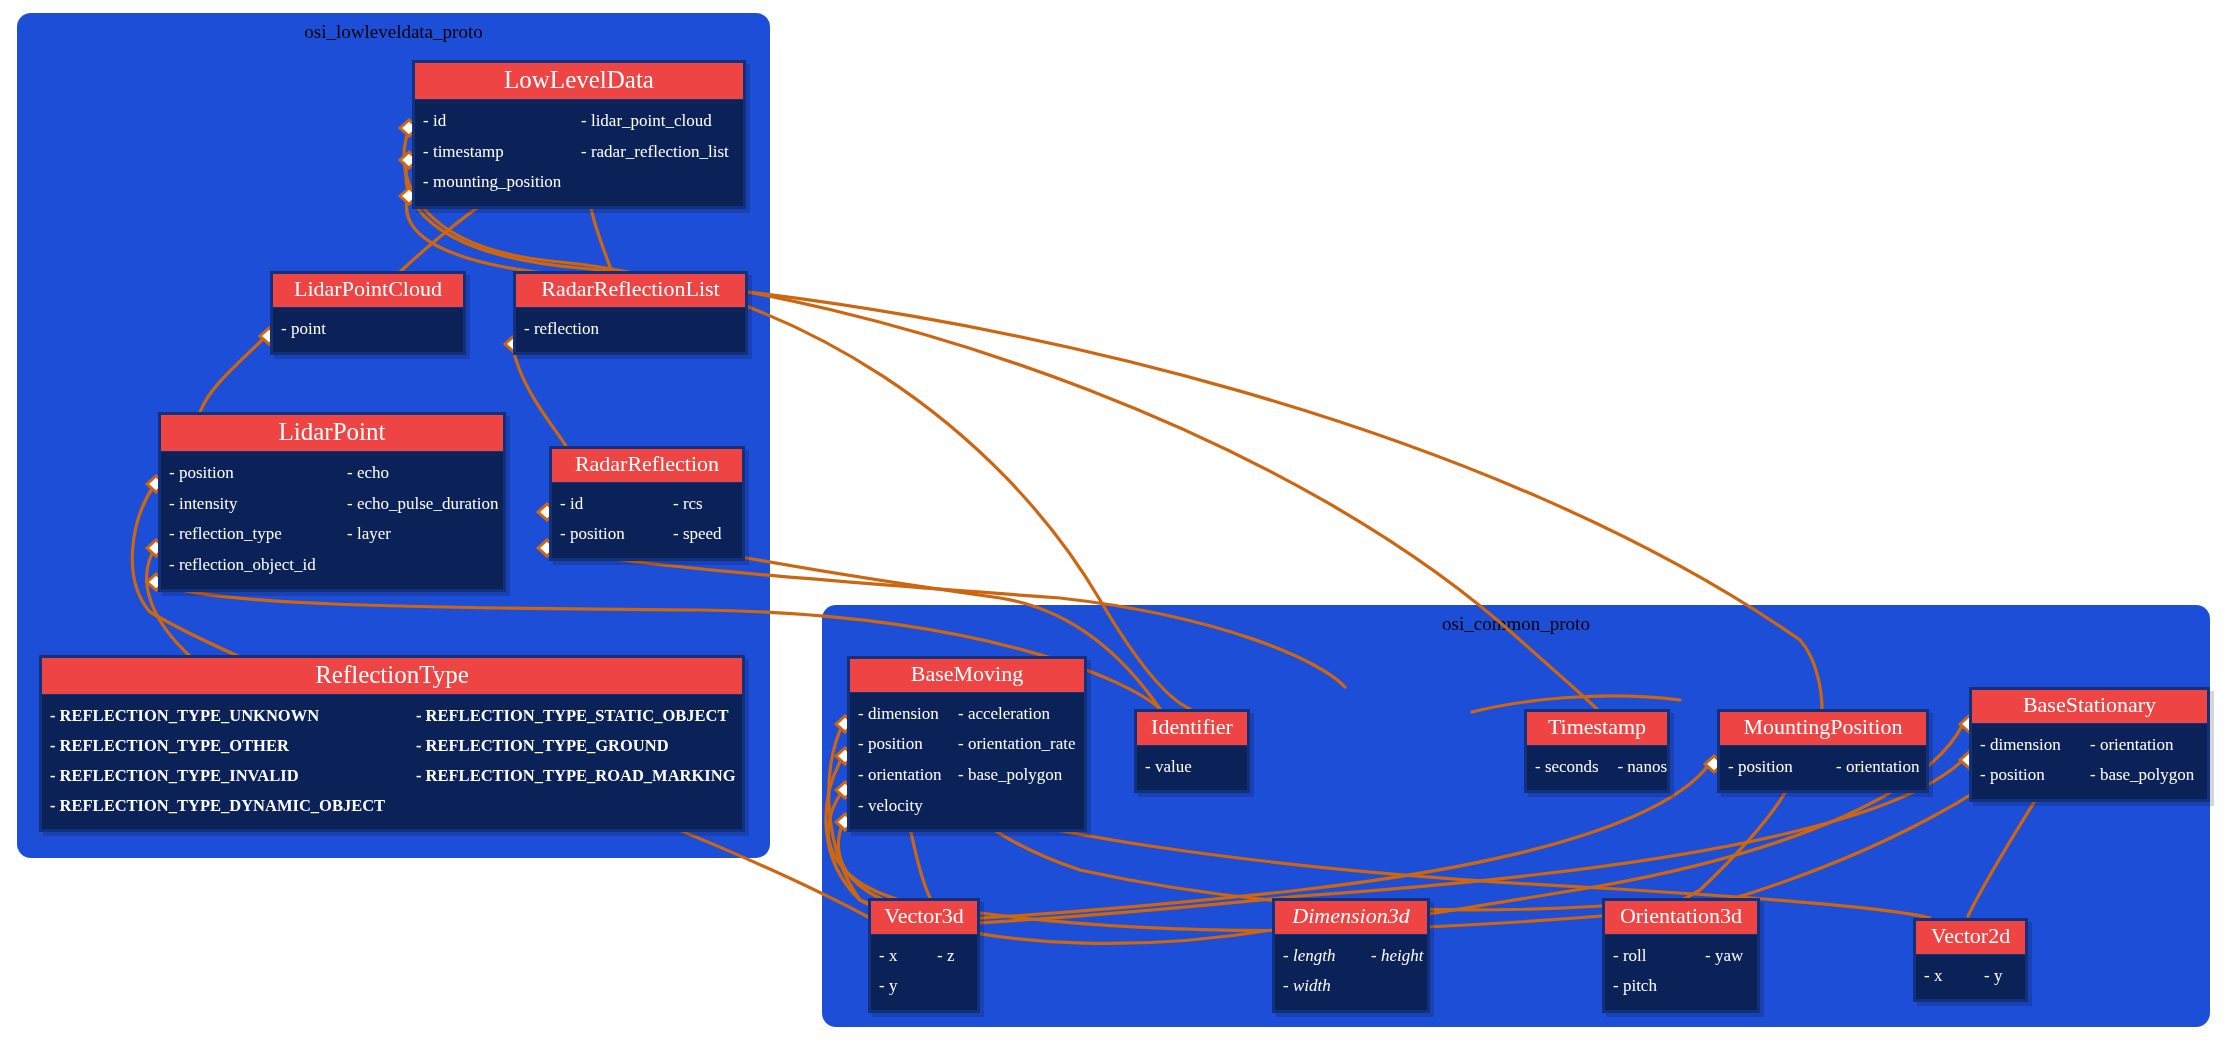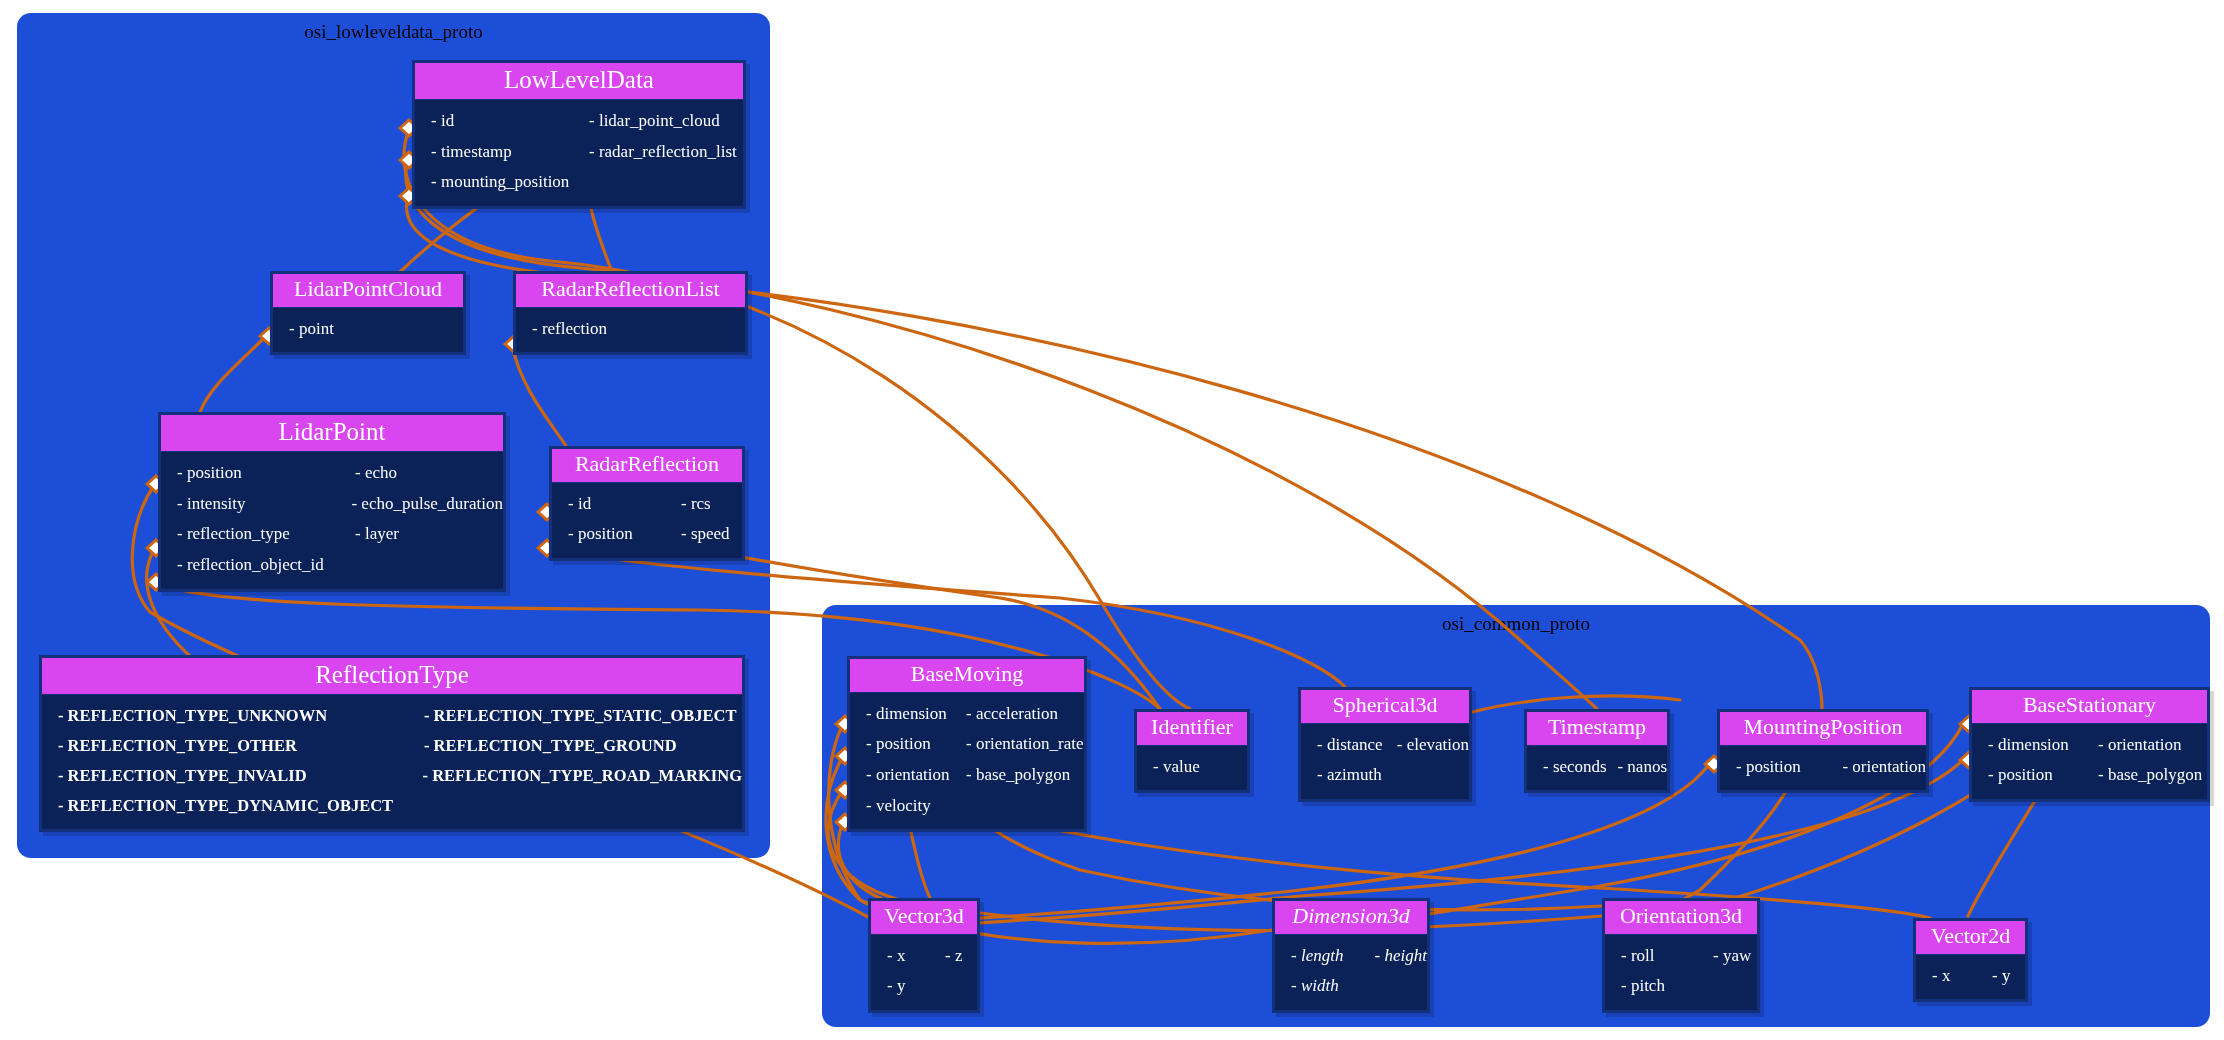--- a/index.html
+++ b/index.html
@@ -39,34 +39,33 @@
     pointer-events: none;
   }
   .umlclass {
     position: absolute;
     box-sizing: border-box;
     border: 3px solid #13307a;
     background: #0a2258;
     box-shadow: 4px 4px 0 rgba(0,0,0,0.16);
   }
   .umlclass .title {
-    background: #d946ef;
+    background: #ef4444;
     color: #ffffff;
     text-align: center;
     font-size: 25px;
     line-height: 1.12;
     padding: 3px 6px 5px 6px;
     white-space: nowrap;
     border-bottom: 1px solid #13307a;
   }
   .umlclass.small .title { font-size: 22px; }
   .umlclass .body {
     padding: 6px 0 8px 0;
     color: #ffffff;
-    margin-left: 8px;
   }
   .umlclass .attrrow {
     display: flex;
     white-space: nowrap;
   }
   .umlclass .attr {
     font-size: 17px;
     line-height: 1.45;
     padding: 3px 0 3px 8px;
     color: #ffffff;
@@ -331,32 +330,20 @@
 
   <div class="umlclass small" id="cls-identifier">
     <div class="title">Identifier</div>
     <div class="body">
       <div class="attrrow">
           <div class="attr">- value</div>
         </div>
     </div>
   </div>
 
-  <div class="umlclass small" id="cls-spherical3d">
-    <div class="title">Spherical3d</div>
-    <div class="body">
-      <div class="attrrow">
-          <div class="attr c1">- distance</div>
-          <div class="attr">- elevation</div>
-        </div>
-      <div class="attrrow">
-          <div class="attr c1">- azimuth</div>
-        </div>
-    </div>
-  </div>
 
   <div class="umlclass small" id="cls-timestamp">
     <div class="title">Timestamp</div>
     <div class="body">
       <div class="attrrow">
           <div class="attr c1">- seconds</div>
           <div class="attr">- nanos</div>
         </div>
     </div>
   </div>

